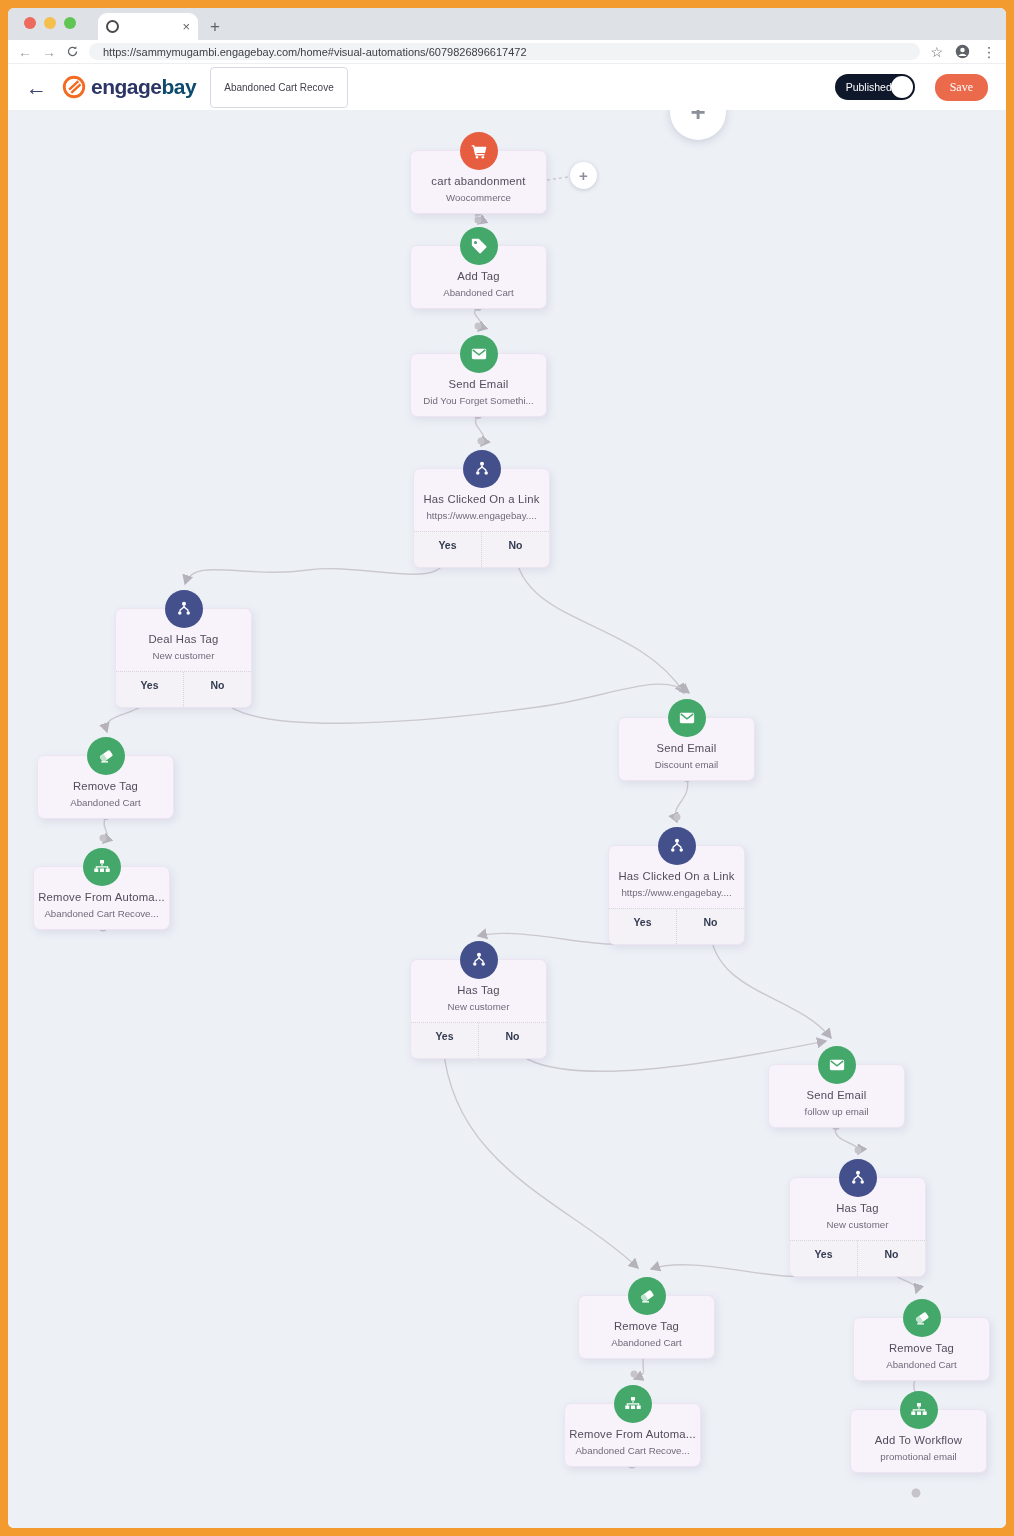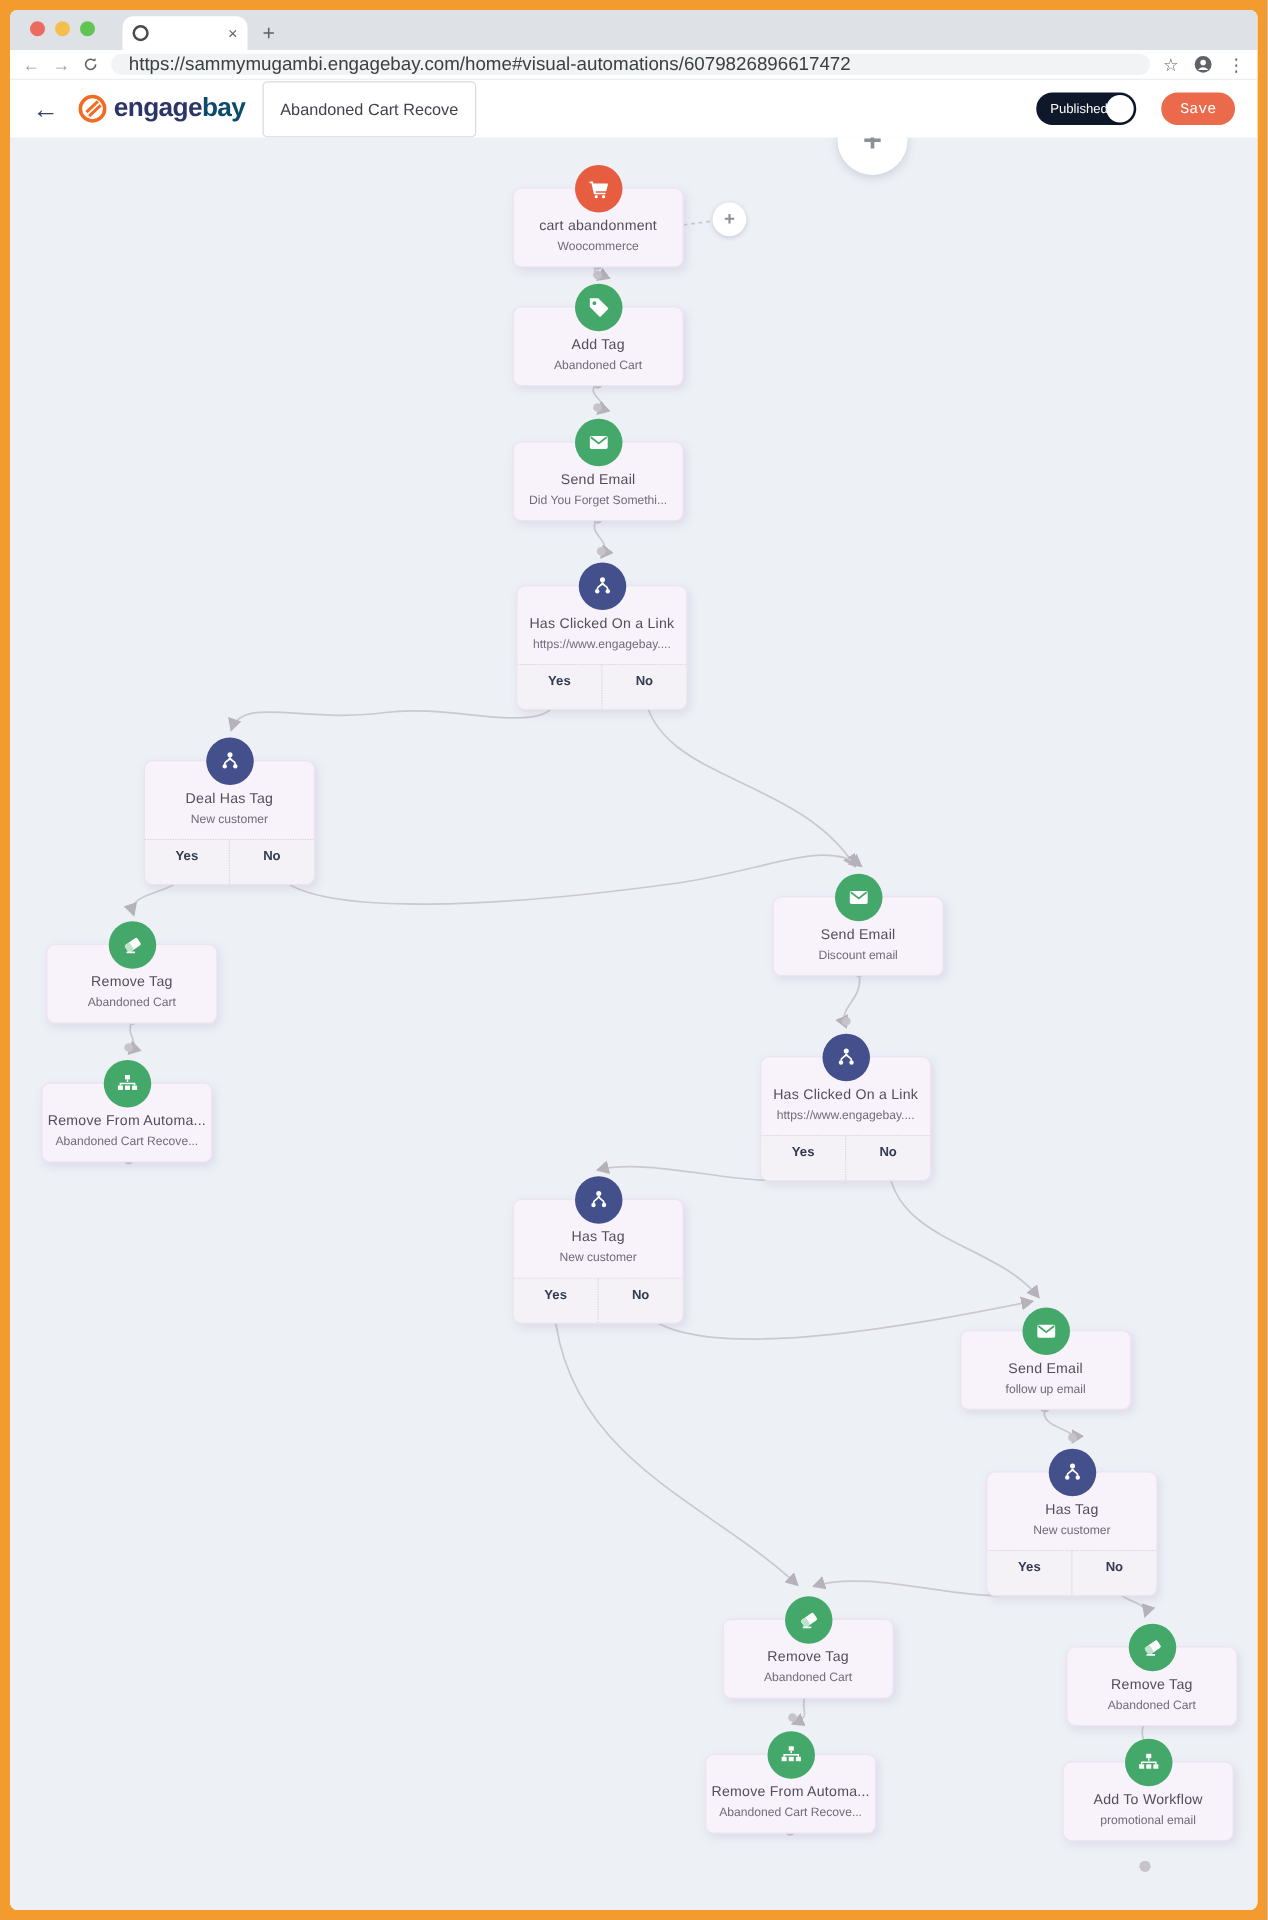--- a/index.html
+++ b/index.html
@@ -12,36 +12,36 @@
   .lights { display:flex; gap:8px; align-items:center; height:100%; padding-bottom:2px; margin-right:22px; }
   .light { width:12px; height:12px; border-radius:50%; }
   .tab { width:100px; height:27px; background:#fff; border-radius:9px 9px 0 0; display:flex; align-items:center; padding:0 8px; gap:6px; }
   .favicon { width:13px; height:13px; border-radius:50%; border:2.5px solid #4a4a4a; background:#fff; flex:0 0 auto; }
   .tab-close { margin-left:auto; color:#5f6368; font-size:13px; line-height:1; cursor:default; }
   .newtab { color:#5f6368; font-size:17px; margin-left:12px; padding-bottom:3px; }
   .toolbar { height:24px; background:#fff; display:flex; align-items:center; padding:0 10px; gap:10px; flex:0 0 auto; border-bottom:1px solid #eceef1; }
   .nav-ic { color:#9aa0a6; font-size:14px; line-height:1; }
   .nav-ic.dark { color:#5f6368; }
   .omnibox { flex:1; height:17px; background:#f1f3f4; border-radius:9px; display:flex; align-items:center; padding:0 14px; }
-  .omnibox span { font-size:15px; color:#3c4043; white-space:nowrap; overflow:hidden; }
+  .omnibox span { font-size:11px; color:#3c4043; white-space:nowrap; overflow:hidden; }
   .tb-right { display:flex; align-items:center; gap:12px; }
 
   
   .appheader { height:46px; background:#fff; display:flex; align-items:center; padding:0 18px; gap:14px; flex:0 0 auto; }
   .back-arr { font-size:21px; color:#39436d; font-weight:bold; line-height:1; }
   .logo { display:flex; align-items:center; gap:4px; }
   .logo-word { font-size:21px; font-weight:bold; letter-spacing:-0.5px; }
   .logo-word .p1 { color:#2c3566; }
   .logo-word .p2 { color:#0c4a6e; }
-  .wfname { border:1px solid #d9d9e3; border-radius:4px; padding:14px 13px; font-size:13px; color:#44404e; background:#fff; }
+  .wfname { border:1px solid #d9d9e3; border-radius:4px; padding:14px 13px; font-size:10px; color:#44404e; background:#fff; }
   .hdr-right { margin-left:auto; display:flex; align-items:center; gap:20px; }
   .toggle { width:80px; height:26px; border-radius:13px; background:#0f172a; display:flex; align-items:center; position:relative; }
   .toggle .tlabel { color:#fff; font-size:10.5px; padding-left:11px; }
   .knob { position:absolute; right:2px; top:2px; width:22px; height:22px; border-radius:50%; background:#fff; box-shadow:0 1px 2px rgba(0,0,0,.25); }
-  .savebtn { background:#ea6a4b; color:#fff; border:none; border-radius:13px; padding:6px 15px; font-size:12px; font-family:Liberation Mono, monospace; }
+  .savebtn { background:#ea6a4b; color:#fff; border:none; border-radius:13px; padding:6px 15px; font-size:12px; font-family:Liberation Serif, serif; }
 
   
   .canvas { position:relative; flex:1; background:#edf1f6; overflow:hidden; }
   .wires { position:absolute; left:0; top:0; pointer-events:none; }
 
   .bigplus { position:absolute; left:662px; top:-26px; width:56px; height:56px; border-radius:50%; background:#fff;
              box-shadow:0 2px 8px rgba(100,100,130,.25); display:flex; align-items:center; justify-content:center;
              color:#8a8f99; font-size:26px; font-weight:bold; z-index:5; }
   .miniplus { position:absolute; left:562px; top:52px; width:27px; height:27px; border-radius:50%; background:#fff;
               box-shadow:0 1px 4px rgba(100,100,130,.3); display:flex; align-items:center; justify-content:center;

